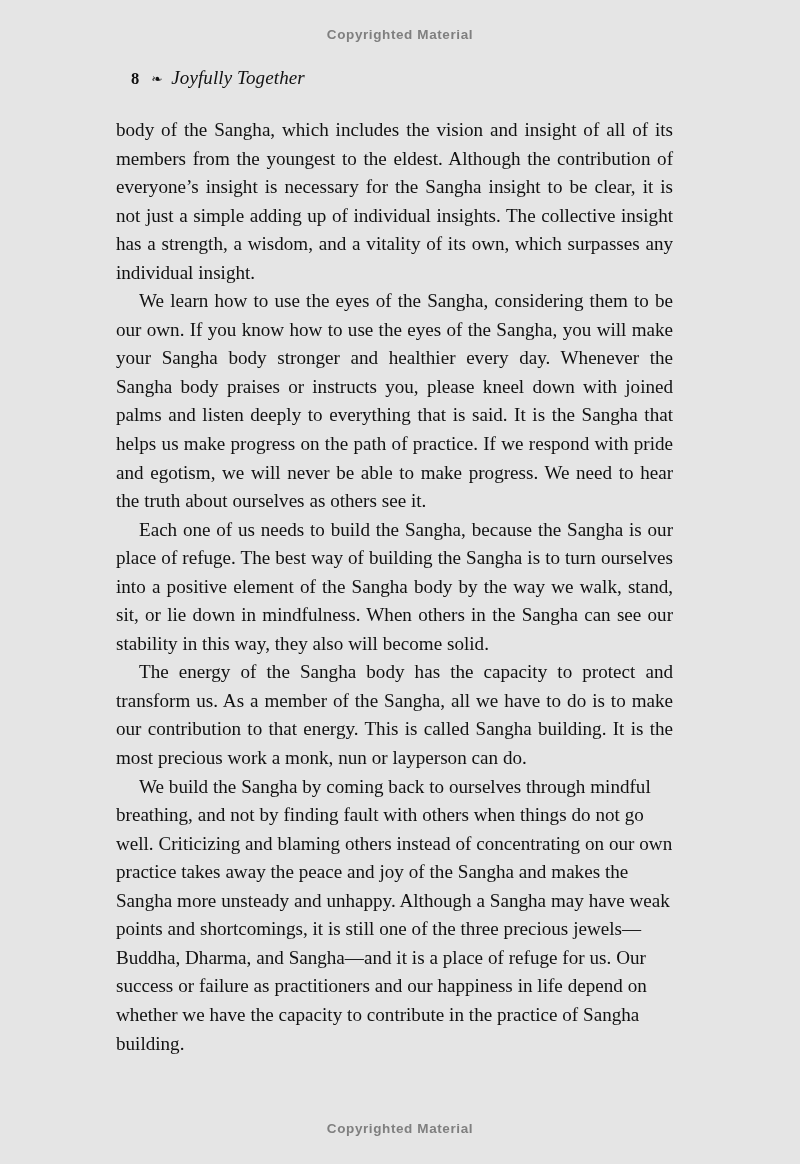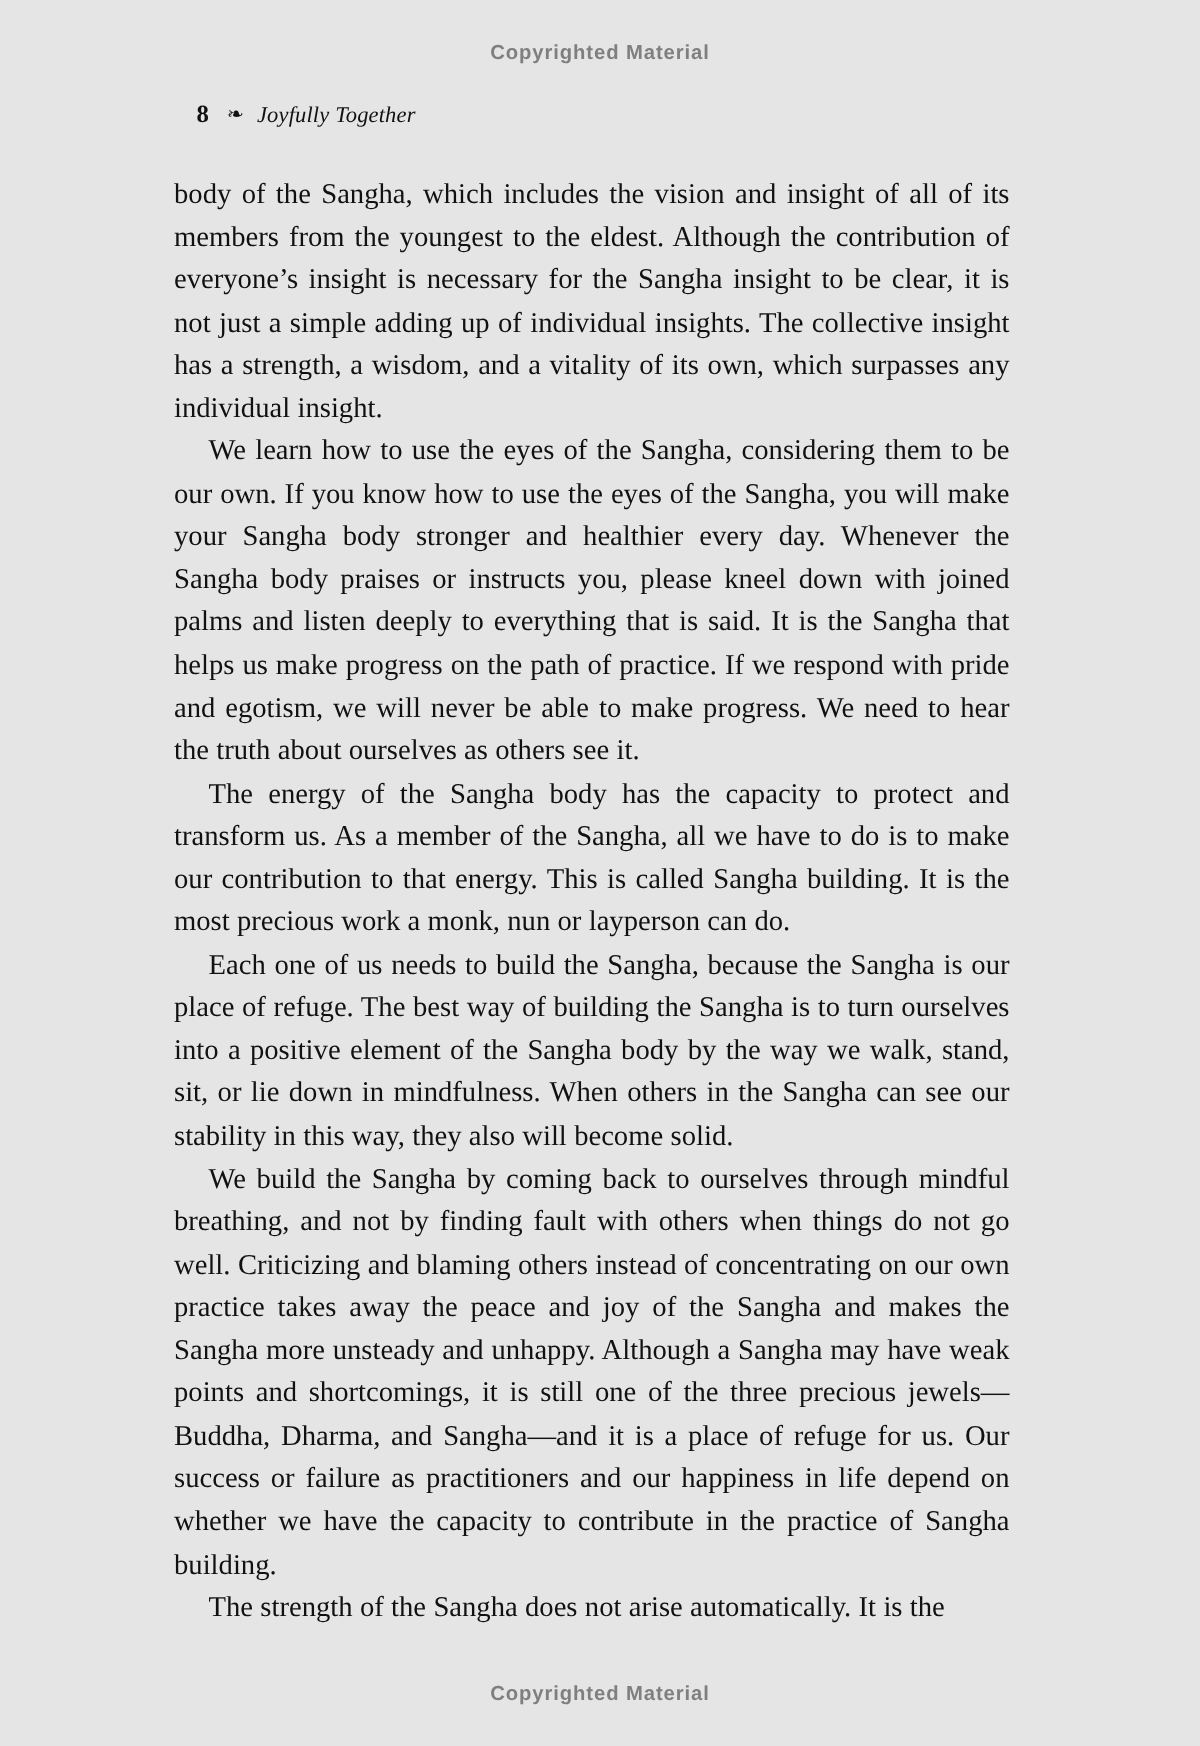--- a/index.html
+++ b/index.html
@@ -61,21 +61,21 @@
     font-size: 12px;
     color: #111111;
     transform: rotate(0deg) scaleX(1.15);
     line-height: 1;
     position: relative;
     top: -1px;
   }
   .head-title {
     font-family: "Liberation Serif", "DejaVu Serif", serif;
     font-style: italic;
-    font-size: 15px;
+    font-size: 19px;
     color: #111111;
     line-height: 1;
     letter-spacing: 0.1px;
   }
 
   
   .textblock {
     position: absolute;
     left: 116px;
     top: 116px;
@@ -109,21 +109,20 @@
 
   <div class="running-head">
     <span class="folio">8</span>
     <span class="ornament">❧</span>
     <span class="head-title">Joyfully Together</span>
   </div>
 
   <div class="textblock">
     <p class="para">body of the Sangha, which includes the vision and insight of all of its members from the youngest to the eldest. Although the contribution of everyone’s insight is necessary for the Sangha insight to be clear, it is not just a simple adding up of individual insights. The collective insight has a strength, a wisdom, and a vitality of its own, which surpasses any individual insight.</p>
     <p class="para">We learn how to use the eyes of the Sangha, considering them to be our own. If you know how to use the eyes of the Sangha, you will make your Sangha body stronger and healthier every day. Whenever the Sangha body praises or instructs you, please kneel down with joined palms and listen deeply to everything that is said. It is the Sangha that helps us make progress on the path of practice. If we respond with pride and egotism, we will never be able to make progress. We need to hear the truth about ourselves as others see it.</p>
+    <p class="para">Each one of us needs to build the Sangha, because the Sangha is our place of refuge. The best way of building the Sangha is to turn ourselves into a positive element of the Sangha body by the way we walk, stand, sit, or lie down in mindfulness. When others in the Sangha can see our stability in this way, they also will become solid.</p>
     <p class="para">The energy of the Sangha body has the capacity to protect and transform us. As a member of the Sangha, all we have to do is to make our contribution to that energy. This is called Sangha building. It is the most precious work a monk, nun or layperson can do.</p>
-    <p class="para">Each one of us needs to build the Sangha, because the Sangha is our place of refuge. The best way of building the Sangha is to turn ourselves into a positive element of the Sangha body by the way we walk, stand, sit, or lie down in mindfulness. When others in the Sangha can see our stability in this way, they also will become solid.</p>
     <p class="para">We build the Sangha by coming back to ourselves through mindful breathing, and not by finding fault with others when things do not go well. Criticizing and blaming others instead of concentrating on our own practice takes away the peace and joy of the Sangha and makes the Sangha more unsteady and unhappy. Although a Sangha may have weak points and shortcomings, it is still one of the three precious jewels—Buddha, Dharma, and Sangha—and it is a place of refuge for us. Our success or failure as practitioners and our happiness in life depend on whether we have the capacity to contribute in the practice of Sangha building.</p>
-    <p class="para">The strength of the Sangha does not arise automatically. It is the</p>
   </div>
 
   <div class="watermark watermark-bottom">Copyrighted Material</div>
 
 </div>
 
 </body></html>

